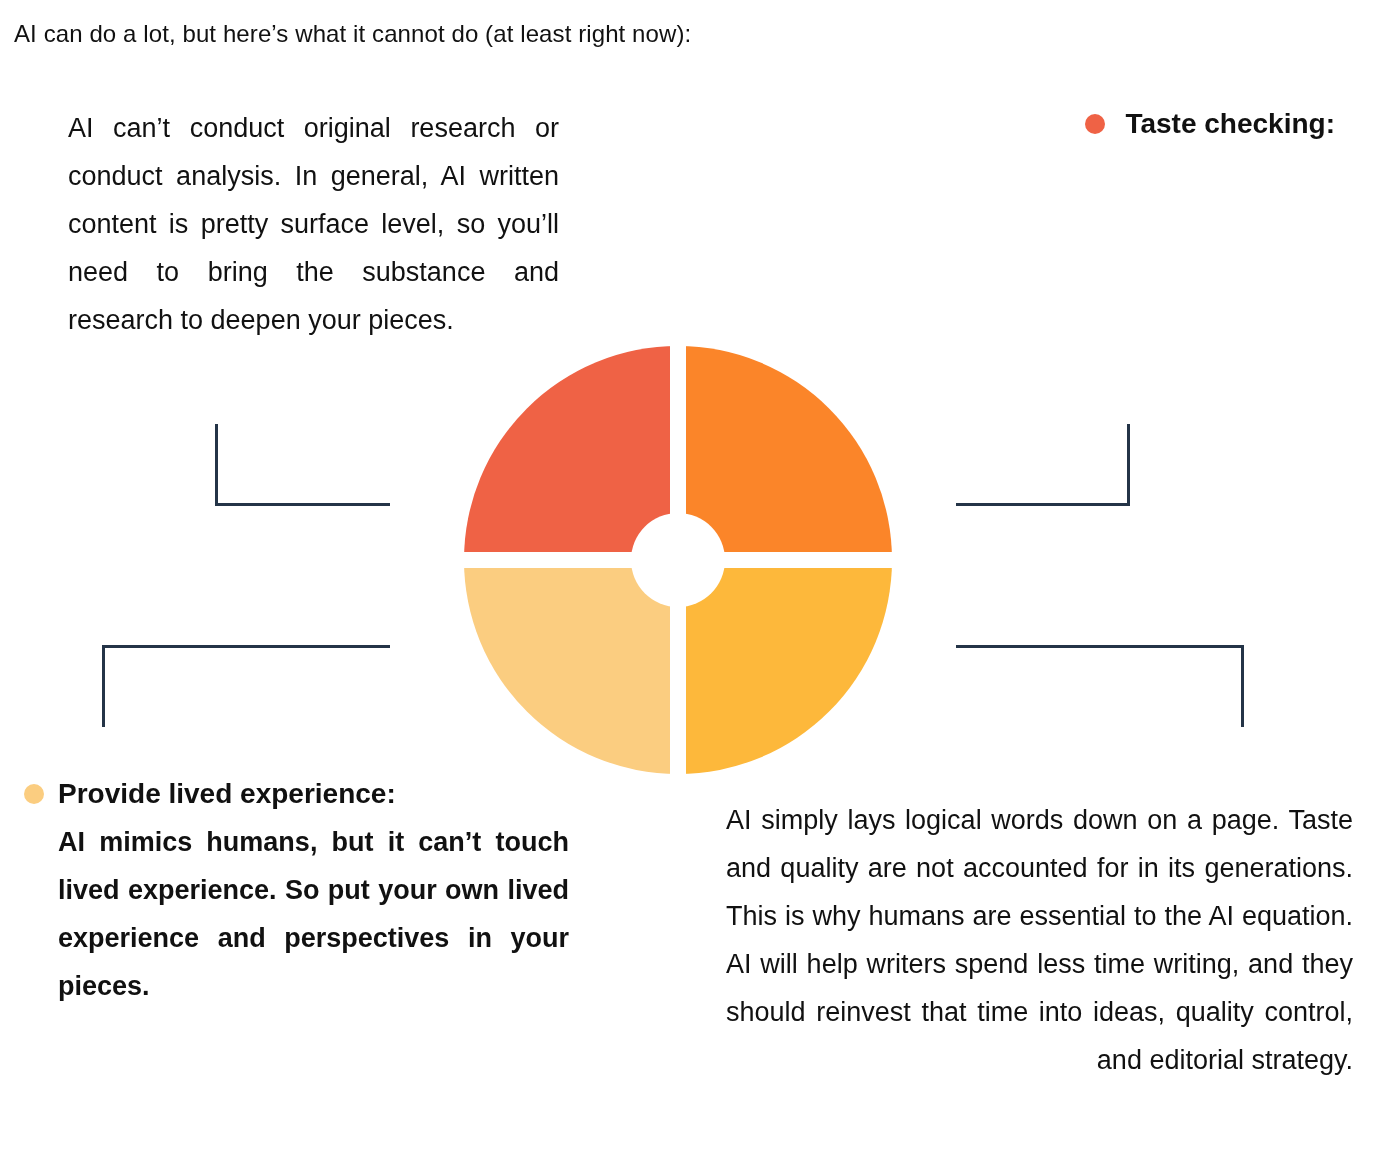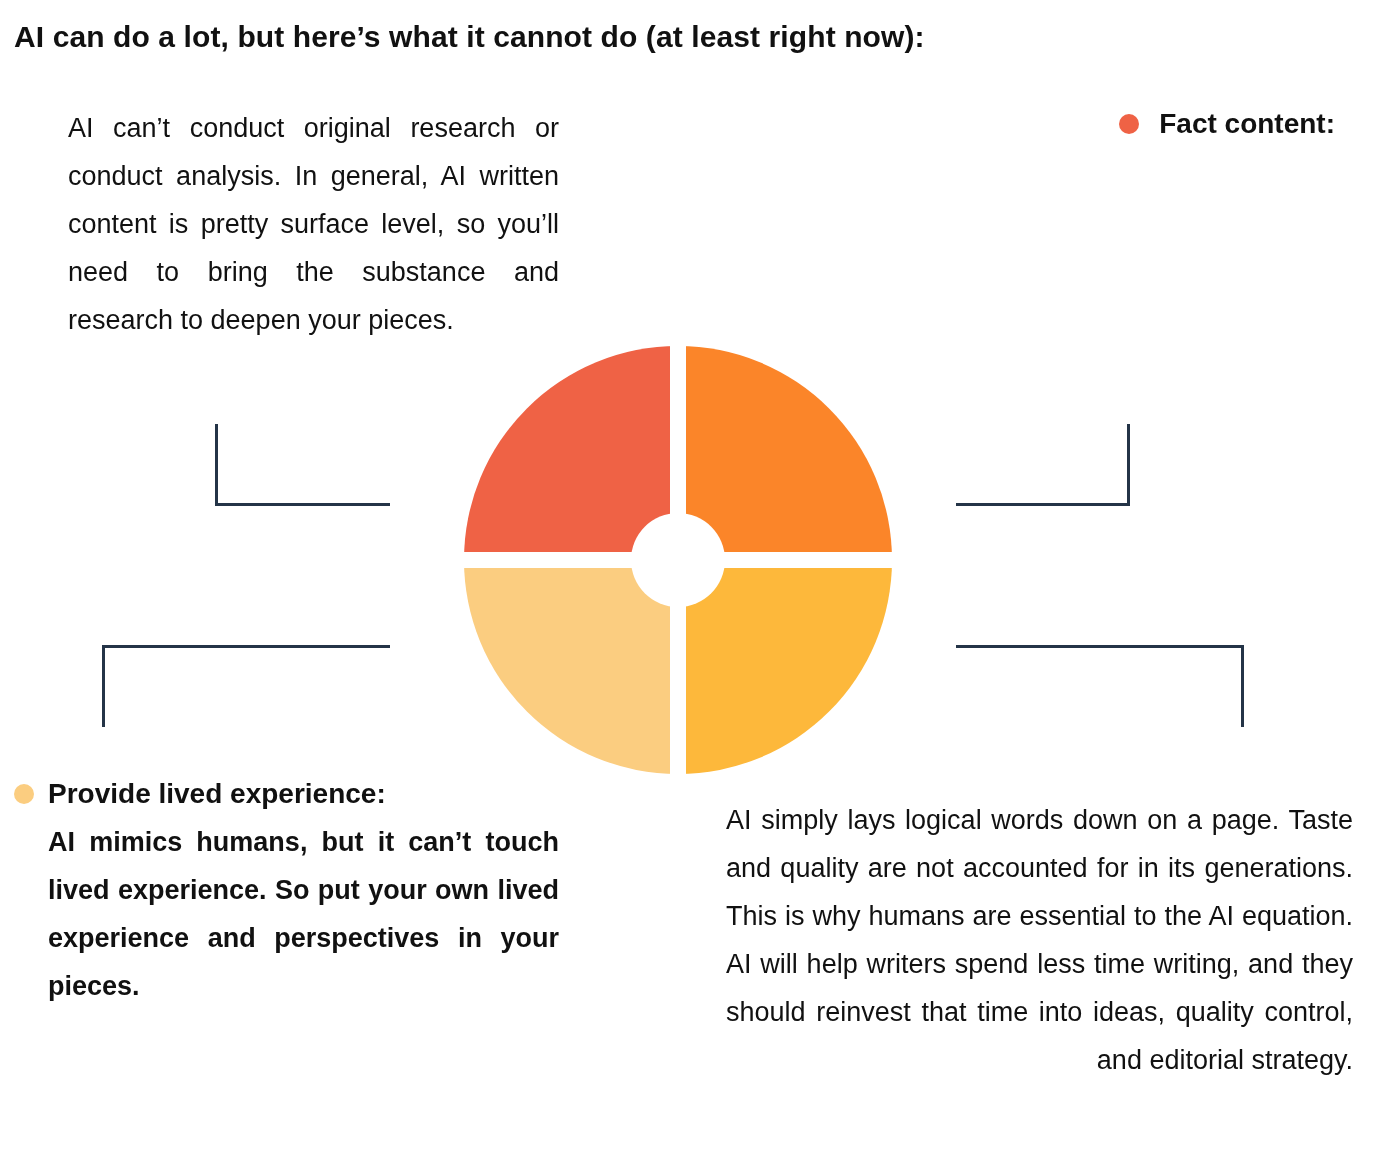--- a/index.html
+++ b/index.html
@@ -1,18 +1,18 @@
 <!DOCTYPE html>
 <html><head>
 <meta charset="utf-8">
 <style>
   html, body { margin:0; padding:0; background:#ffffff; }
   body { width:1398px; height:1174px; position:relative; overflow:hidden;
          font-family:"Liberation Sans", "DejaVu Sans", sans-serif; color:#111111; }
-  .title { position:absolute; left:14px; top:20px; font-size:30px; font-weight:bold; letter-spacing:0.1px; white-space:nowrap; }
+  .title { position:absolute; left:14px; top:20px; font-size:24px; font-weight:normal; letter-spacing:0.1px; white-space:nowrap; }
   .block { position:absolute; }
   .head { font-size:28px; font-weight:bold; display:flex; align-items:center; white-space:nowrap; }
   .dot { width:20px; height:20px; border-radius:50%; display:inline-block; flex:none; }
   .body { font-size:27px; line-height:48px; text-align:justify; text-align-last:left; margin:0; }
   .right .head { justify-content:flex-end; }
   .right .body { text-align-last:right; }
   .line { position:absolute; background:#243447; }
   svg.wheel { position:absolute; left:464px; top:346px; }
 </style>
 </head>
@@ -20,25 +20,25 @@
 
 <div class="title">AI can do a lot, but here’s what it cannot do (at least right now):</div>
 
 <div class="block" style="left:14px; top:96px; width:545px;">
   <p class="body" style="margin-left:54px; margin-top:8px;">AI can’t conduct original research or conduct analysis. In general, AI written content is pretty surface level, so you’ll need to bring the substance and research to deepen your pieces.</p>
 </div>
 
 <div class="block right" style="left:888px; top:108px; width:447px;">
   <div class="head">
     <span class="dot" style="background:#EF6245; margin-right:20px;"></span>
-    <span>Fact content:</span>
+    <span>Taste checking:</span>
   </div>
 </div>
 
-<div class="block" style="left:14px; top:778px; width:545px;">
+<div class="block" style="left:24px; top:778px; width:545px;">
   <div class="head">
     <span class="dot" style="background:#FBCD80; margin-right:14px;"></span>
     <span>Provide lived experience:</span>
   </div>
   <p class="body" style="margin-left:34px; margin-top:8px;font-weight:bold;">AI mimics humans, but it can’t touch lived experience. So put your own lived experience and perspectives in your pieces.</p>
 </div>
 
 <div class="block right" style="left:726px; top:788px; width:627px;">
   <p class="body" style="margin-top:8px;">AI simply lays logical words down on a page. Taste and quality are not accounted for in its generations. This is why humans are essential to the AI equation. AI will help writers spend less time writing, and they should reinvest that time into ideas, quality control, and editorial strategy.</p>
 </div>

